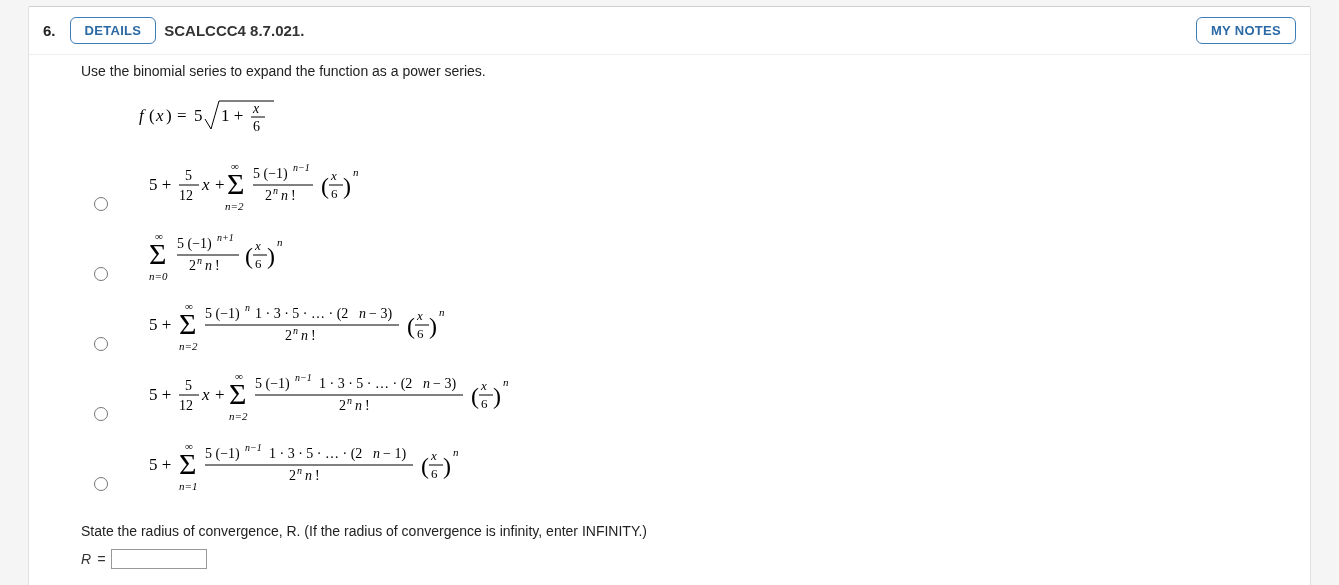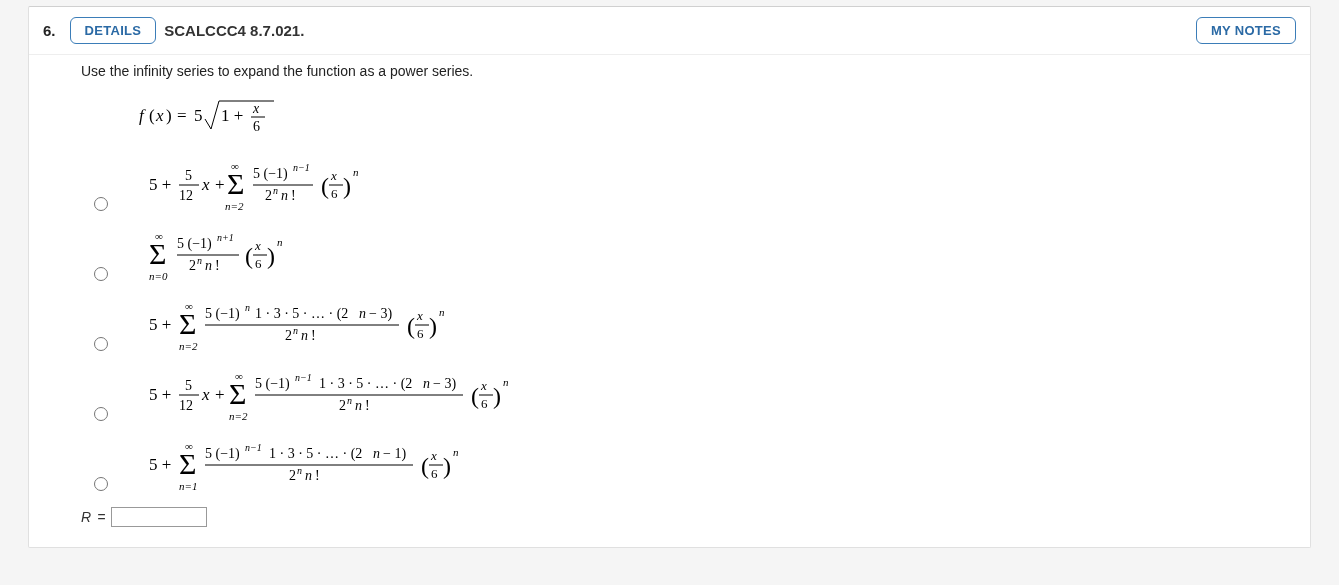--- a/index.html
+++ b/index.html
@@ -135,21 +135,21 @@
     <button class="btn details-btn">DETAILS</button>
     <span class="problem-code">SCALCCC4 8.7.021.</span>
     <span class="spacer"></span>
     <div class="header-right">
       <button class="btn">MY NOTES</button>
     </div>
   </div>
 
   <div class="question-body">
 
-    <div class="prompt">Use the infinity series to expand the function as a power series.</div>
+    <div class="prompt">Use the binomial series to expand the function as a power series.</div>
 
     <div class="function-row">
       <svg width="180" height="46" viewBox="0 0 180 46">
         <text x="0" y="28" font-family="serif" font-style="italic" font-size="17">f</text>
         <text x="10" y="28" font-family="serif" font-size="17">(</text>
         <text x="17" y="28" font-family="serif" font-style="italic" font-size="17">x</text>
         <text x="27" y="28" font-family="serif" font-size="17">)</text>
         <text x="38" y="28" font-family="serif" font-size="17">=</text>
         <text x="55" y="28" font-family="serif" font-size="17">5</text>
 
@@ -324,20 +324,21 @@
           <text x="272" y="36" font-family="serif" font-size="24">(</text>
           <text x="282" y="22" font-family="serif" font-style="italic" font-size="13">x</text>
           <line x1="280" y1="27" x2="294" y2="27" stroke="#000" stroke-width="1"></line>
           <text x="282" y="40" font-family="serif" font-size="13">6</text>
           <text x="294" y="36" font-family="serif" font-size="24">)</text>
           <text x="304" y="18" font-family="serif" font-style="italic" font-size="11">n</text>
         </svg>
       </div>
     </div>
 
+    <div class="radius-prompt">State the radius of convergence, R. (If the radius of convergence is infinity, enter INFINITY.)</div>
 
     <div class="radius-input-row">
       <span class="r-label">R</span>
       <span>=</span>
       <input type="text" class="radius-input" value="" style="">
     </div>
 
   </div>
 </div>
 

